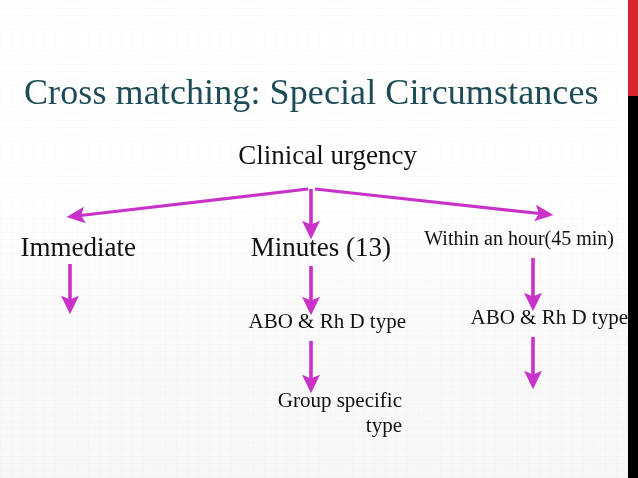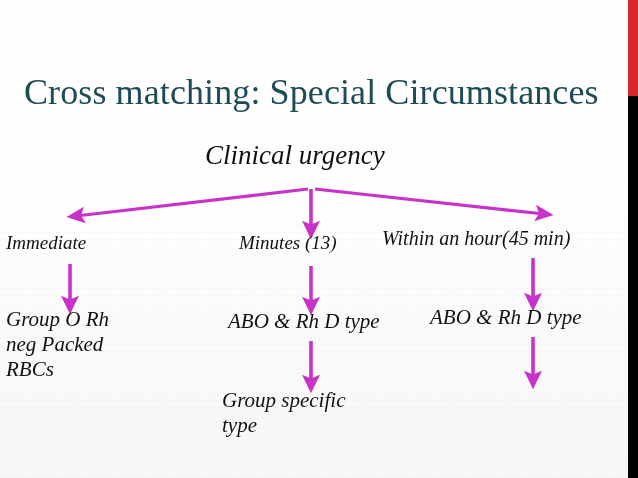--- a/index.html
+++ b/index.html
@@ -58,33 +58,32 @@
     position: absolute;
     left: 0;
     top: 0;
     width: 638px;
     height: 478px;
   }
 
   .node {
     position: absolute;
     color: #111111;
-    text-align: left;
+    text-align: right;
     line-height: 1.18;
     white-space: pre-line;
-    font-style: italic;
   }
   .node.root      { font-size: 27px; left: 205px; top: 140px; width: 212px; }
-  .node.lvl1      { font-size: 19px; }
+  .node.lvl1      { font-size: 27px; }
   .node.lvl2      { font-size: 21px; }
   .node.lvl3      { font-size: 21px; }
 
   #n-immediate     { left: 6px;   top: 232px; width: 130px; }
   #n-minutes       { left: 239px; top: 232px; width: 152px; }
-  #n-within        { left: 382px; top: 227px; width: 254px; font-size: 20px; }
+  #n-within        { left: 360px; top: 227px; width: 254px; font-size: 20px; }
 
   #n-groupo        { left: 6px;   top: 307px; width: 132px; }
   #n-abo1          { left: 228px; top: 309px; width: 178px; }
   #n-abo2          { left: 430px; top: 305px; width: 198px; }
 
   #n-groupspec     { left: 222px; top: 388px; width: 180px; }
   #n-complete      { left: 455px; top: 381px; width: 156px; }
 </style>
 </head>
 <body>
@@ -120,22 +119,19 @@
     <path d="M533,258 L533,302" stroke="#c832c8" stroke-width="3.6" fill="none" marker-end="url(#ah2)"></path>
     <path d="M533,337 L533,380" stroke="#c832c8" stroke-width="3.6" fill="none" marker-end="url(#ah2)"></path>
   </svg>
 
   <div class="node root" id="n-root">Clinical urgency</div>
 
   <div class="node lvl1" id="n-immediate">Immediate</div>
   <div class="node lvl1" id="n-minutes">Minutes (13)</div>
   <div class="node lvl1" id="n-within">Within an hour(45 min)</div>
 
-  <div class="node lvl2" id="n-groupo">Group O Rh
-neg Packed
-RBCs</div>
   <div class="node lvl2" id="n-abo1">ABO &amp; Rh D type</div>
   <div class="node lvl2" id="n-abo2">ABO &amp; Rh D type</div>
 
   <div class="node lvl3" id="n-groupspec">Group specific
 type</div>
 
 </div>
 
 </body></html>

